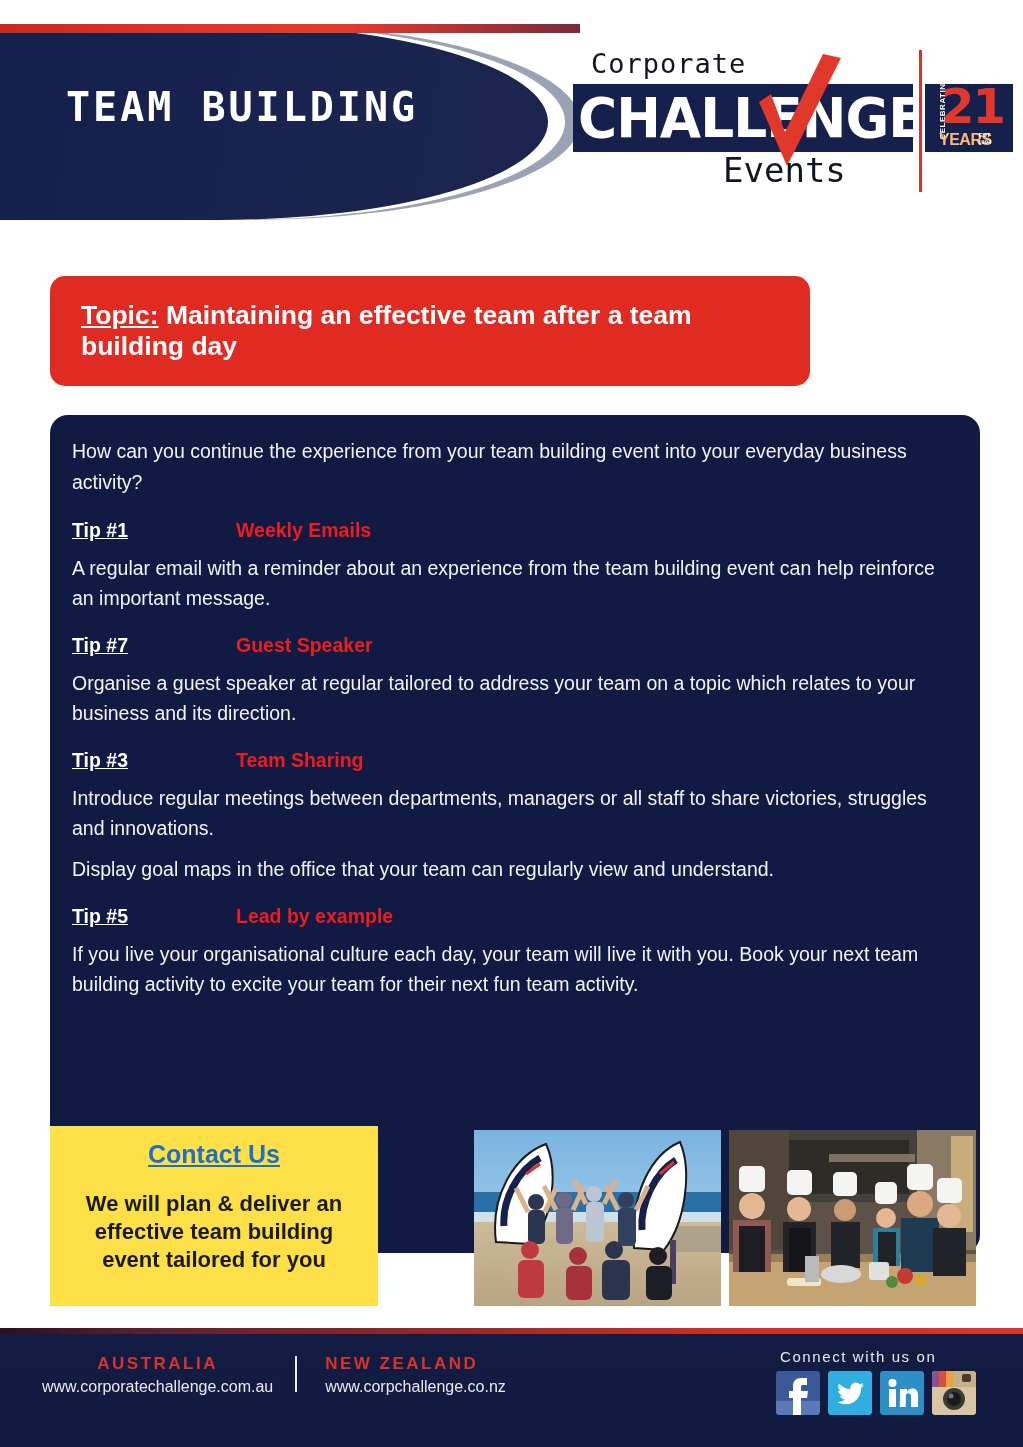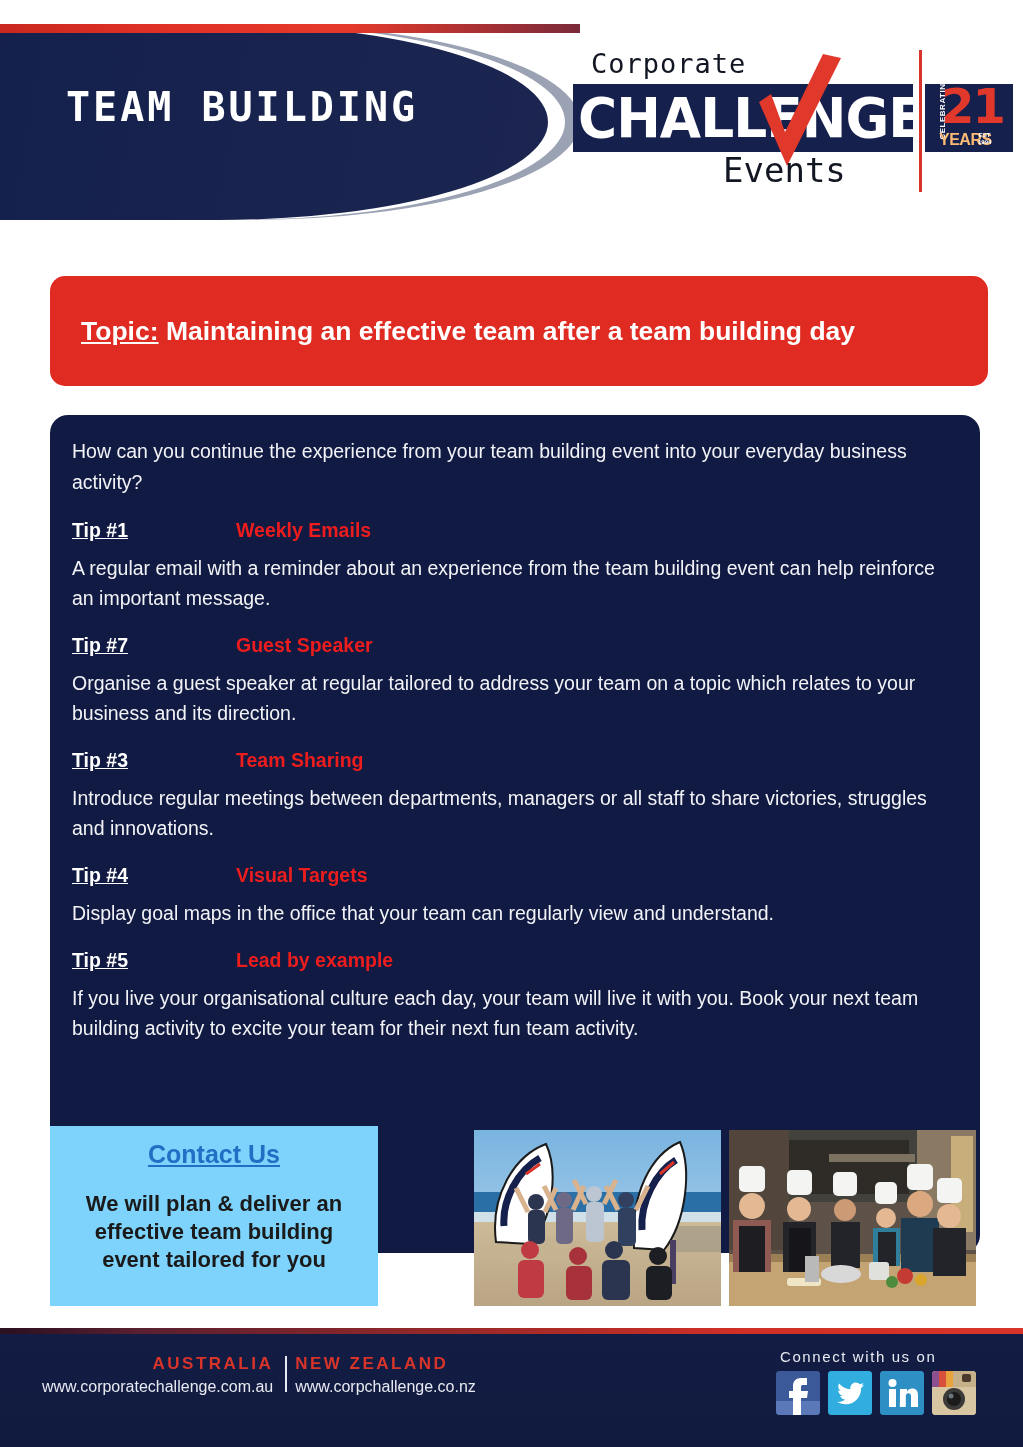--- a/index.html
+++ b/index.html
@@ -197,21 +197,21 @@
     color: #ffffff;
     line-height: 7px;
     text-align: center;
   }
 
   
   .topic-banner {
     position: absolute;
     left: 50px;
     top: 276px;
-    width: 938px;
+    width: 760px;
     height: 110px;
     background: #e02b22;
     border-radius: 15px;
     display: flex;
     align-items: center;
   }
   .topic-text {
     padding-left: 31px;
     padding-right: 20px;
     font-size: 26.5px;
@@ -268,21 +268,21 @@
     margin-top: 11px;
   }
 
   
   .contact-box {
     position: absolute;
     left: 50px;
     top: 1126px;
     width: 328px;
     height: 180px;
-    background: #7dd3fc;
+    background: #fde047;
     text-align: center;
     box-sizing: border-box;
     padding-top: 14px;
   }
   .contact-link {
     display: inline-block;
     font-size: 25px;
     font-weight: bold;
     color: #1f6fc4;
     text-decoration: underline;
@@ -330,22 +330,22 @@
     position: absolute;
     left: 28px;
     top: 26px;
     display: flex;
     align-items: stretch;
   }
   .footer-col {
     padding: 0 14px;
     text-align: center;
   }
-  .footer-col.first { text-align: right; padding-right: 12px; }
-  .footer-col.second { text-align: left; padding-left: 8px; }
+  .footer-col.first { text-align: center; padding-right: 22px; }
+  .footer-col.second { text-align: left; padding-left: 28px; }
   .footer-country {
     font-size: 17px;
     font-weight: bold;
     color: #d8342a;
     letter-spacing: 2.5px;
   }
   .footer-url {
     margin-top: 4px;
     font-size: 16px;
     color: #e8eaf1;
@@ -441,24 +441,20 @@
       <span class="tip-title">Guest Speaker</span>
     </div>
     <div class="tip-body">Organise a guest speaker at regular tailored to address your team on a topic which relates to your business and its direction.</div>
 
     <div class="tip-head">
       <span class="tip-num">Tip #3</span>
       <span class="tip-title">Team Sharing</span>
     </div>
     <div class="tip-body">Introduce regular meetings between departments, managers or all staff to share victories, struggles and innovations.</div>
 
-    <div class="tip-head">
-      <span class="tip-num">Tip #4</span>
-      <span class="tip-title">Visual Targets</span>
-    </div>
     <div class="tip-body">Display goal maps in the office that your team can regularly view and understand.</div>
 
     <div class="tip-head">
       <span class="tip-num">Tip #5</span>
       <span class="tip-title">Lead by example</span>
     </div>
     <div class="tip-body">If you live your organisational culture each day, your team will live it with you. Book your next team building activity to excite your team for their next fun team activity.</div>
   </div>
 
   <div class="contact-box">

